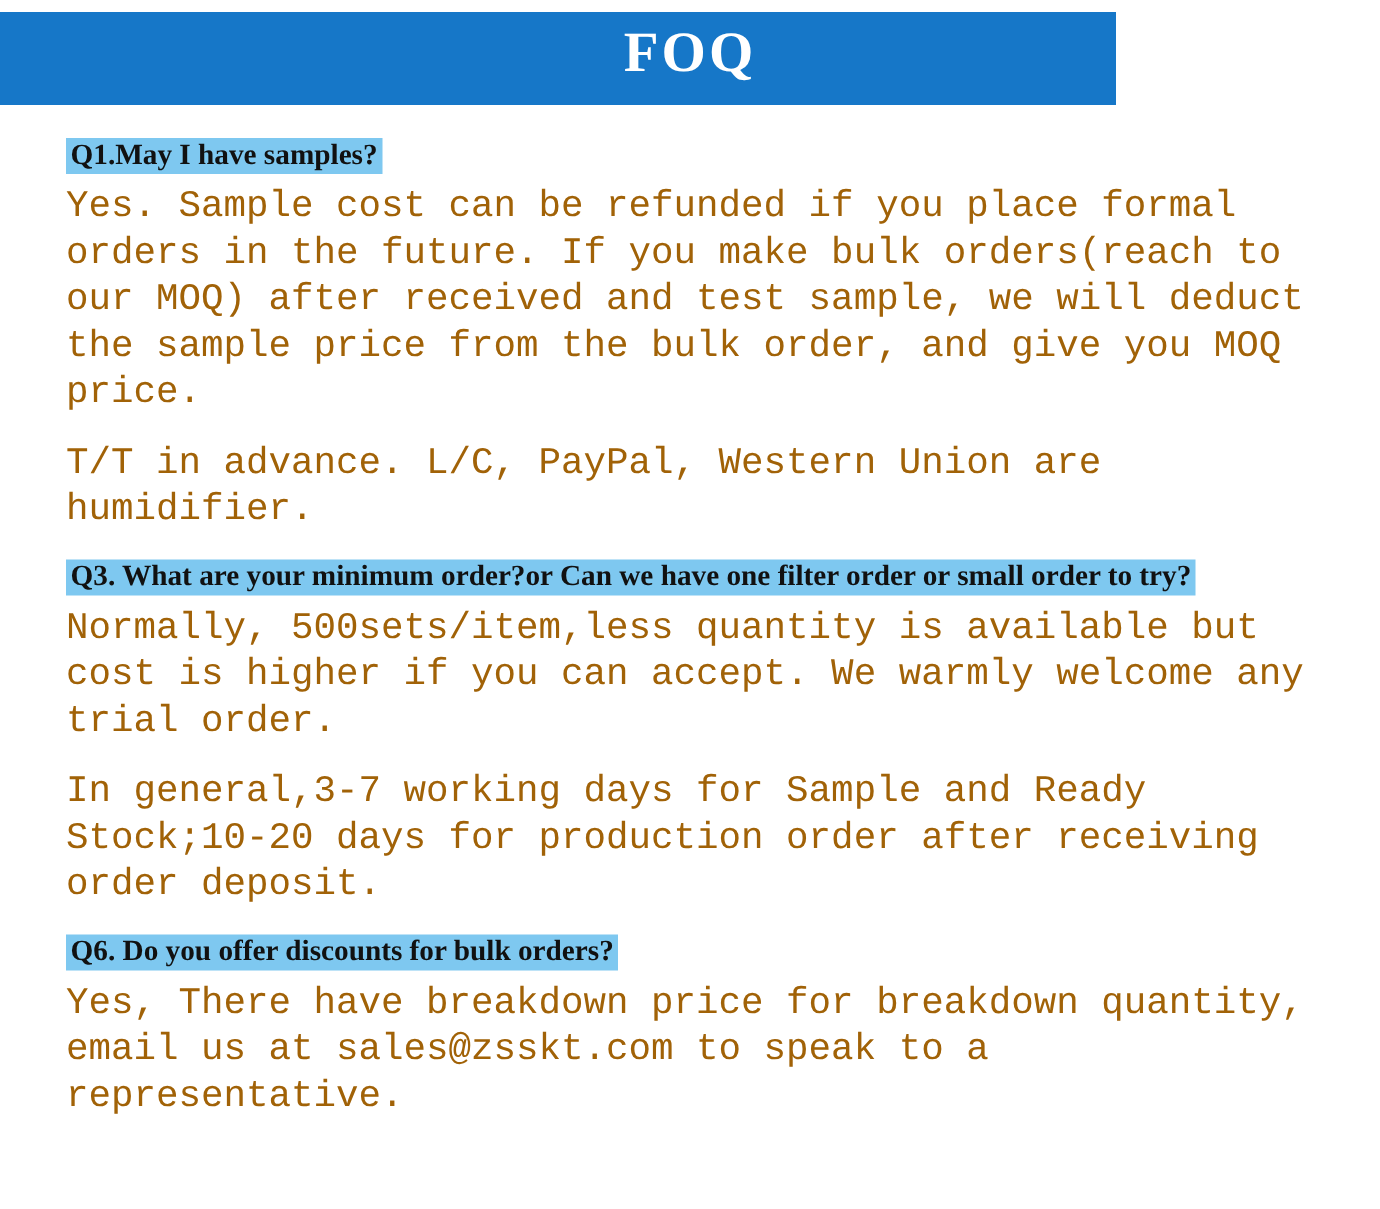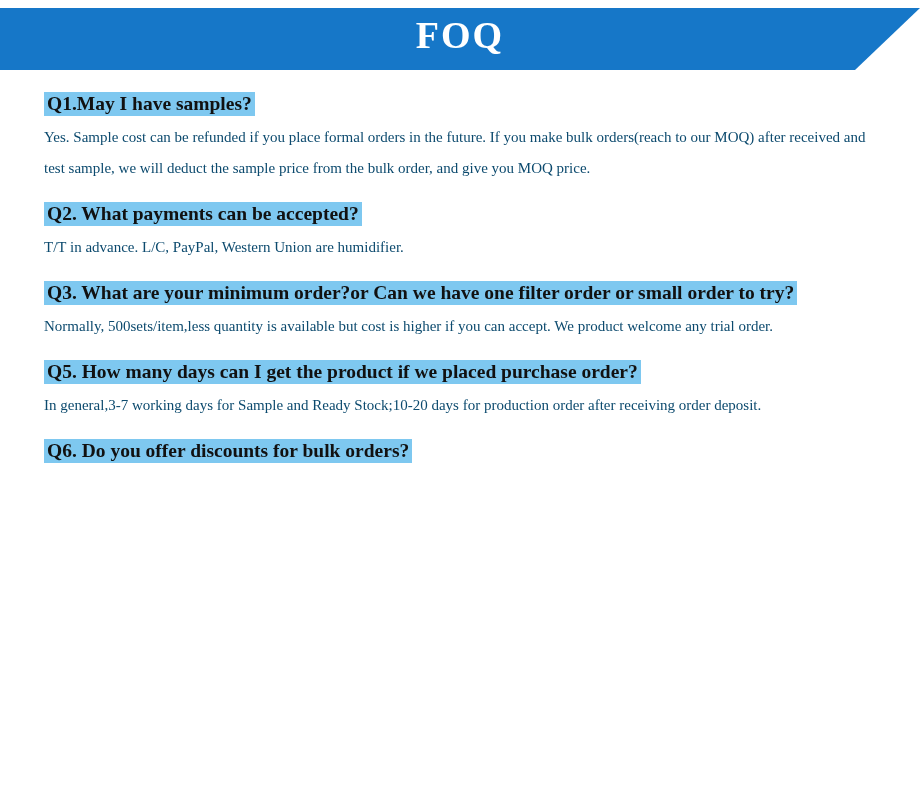--- a/index.html
+++ b/index.html
@@ -17,21 +17,21 @@
   .page {
     position: relative;
     width: 920px;
     height: 806px;
     background: #ffffff;
   }
 
   
   .banner {
     position: relative;
-    width: 920px;
+    width: 744px;
     height: 72px;
     overflow: hidden;
   }
   .banner-bg {
     position: absolute;
     left: 0;
     top: 8px;
     width: 920px;
     height: 62px;
     background: #1677c8;
@@ -69,24 +69,24 @@
     line-height: 28px;
     color: #111111;
     padding: 1px 3px 2px 3px;
     box-decoration-break: clone;
     -webkit-box-decoration-break: clone;
   }
   .q-line {
     margin-bottom: 4px;
   }
   .answer {
-    font-family: Liberation Serif, serif;
-    font-size: 15px;
+    font-family: Liberation Mono, monospace;
+    font-size: 25px;
     line-height: 31px;
-    color: #0c4a6e;
+    color: #a16207;
     max-width: 838px;
   }
   .gap-large {
     margin-bottom: 16px;
   }
 </style>
 </head>
 <body>
 
 <div class="page">
@@ -99,44 +99,39 @@
   <div class="content">
 
     <div class="qa-block">
       <div class="q-line">
         <span class="question">Q1.May I have samples?</span>
       </div>
       <div class="answer">Yes. Sample cost can be refunded if you place formal orders in the future. If you make bulk orders(reach to our MOQ) after received and test sample, we will deduct the sample price from the bulk order, and give you MOQ price.</div>
     </div>
 
     <div class="qa-block">
-      <div class="q-line">
-        <span class="question">Q2. What payments can be accepted?</span>
-      </div>
       <div class="answer">T/T in advance. L/C, PayPal, Western Union are humidifier.</div>
     </div>
 
     <div class="qa-block">
       <div class="q-line">
         <span class="question">Q3. What are your minimum order?or Can we have one filter order or small order to try?</span>
       </div>
-      <div class="answer">Normally, 500sets/item,less quantity is available but cost is higher if you can accept. We product welcome any trial order.</div>
+      <div class="answer">Normally, 500sets/item,less quantity is available but cost is higher if you can accept. We warmly welcome any trial order.</div>
     </div>
 
     <div class="qa-block">
     </div>
 
     <div class="qa-block">
-      <div class="q-line">
-        <span class="question">Q5. How many days can I get the product if we placed purchase order?</span>
-      </div>
       <div class="answer">In general,3-7 working days for Sample and Ready Stock;10-20 days for production order after receiving order deposit.</div>
     </div>
 
     <div class="qa-block gap-large">
       <div class="q-line">
         <span class="question">Q6. Do you offer discounts for bulk orders?</span>
       </div>
+      <div class="answer">Yes, There have breakdown price for breakdown quantity, email us at sales@zsskt.com to speak to a representative.</div>
     </div>
 
 
   </div>
 </div>
 
 </body></html>

